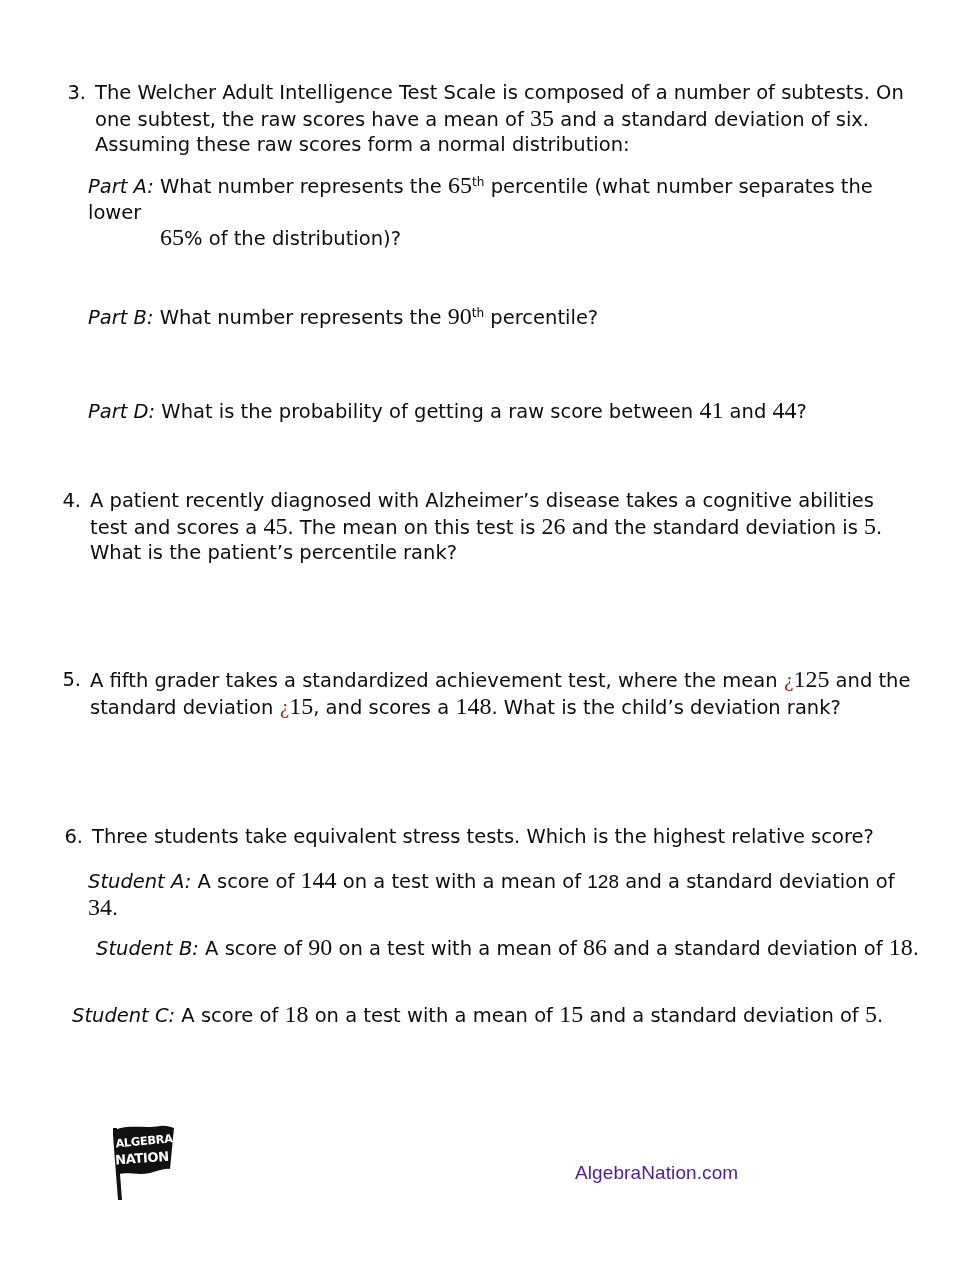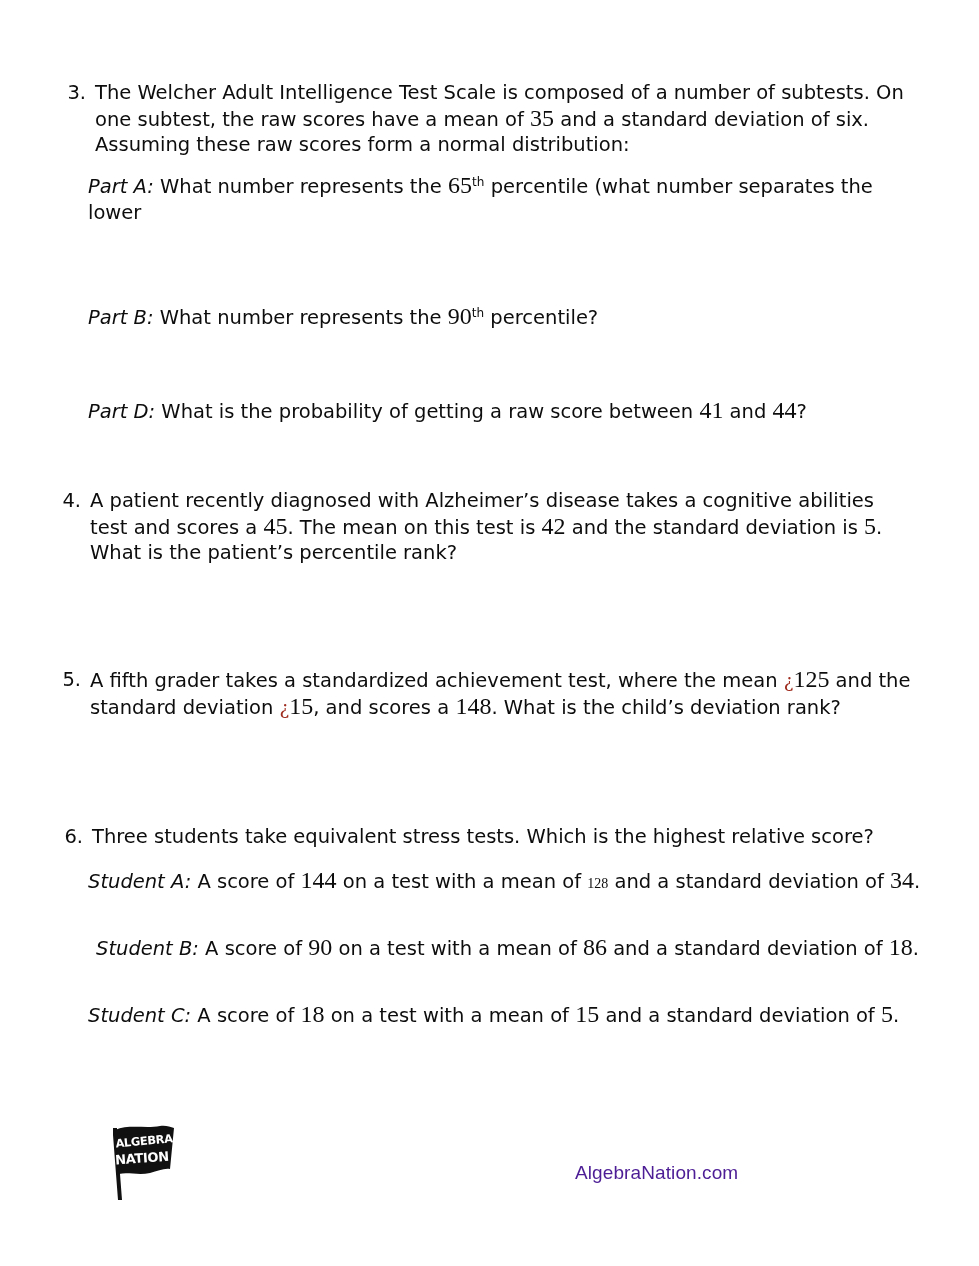--- a/index.html
+++ b/index.html
@@ -51,22 +51,22 @@
     padding-left: 72px;
     text-indent: 0;
   }
 
   
   .num {
     font-family: Liberation Serif, serif;
     font-size: 24px;
   }
   .num-alt {
-    font-family: Liberation Serif, serif;
-    font-size: 14px;
+    font-family: Liberation Sans, sans-serif;
+    font-size: 19px;
   }
   sup {
     font-size: 0.62em;
     vertical-align: super;
     line-height: 0;
   }
   .err {
     color: #9e2b1e;
     font-family: "DejaVu Serif", serif;
     font-size: 18px;
@@ -95,56 +95,56 @@
 <body>
 
 <div class="page">
 
   <div class="q" style="left:60px; top:80px; width:855px;">
     <div class="q-num">3.</div>
     <div class="q-body"><span>The Welcher Adult Intelligence Test Scale is composed of a number of subtests.  On one subtest, the raw scores have a mean of </span><span class="num">35</span><span> and a standard deviation of six. Assuming these raw scores form a normal distribution:</span></div>
   </div>
 
   <div class="sub" style="left:88px; top:173px; width:830px;">
-    <span class="sub-label">Part A:</span><span> What number represents the </span><span class="num">65</span><sup>th</sup><span> percentile (what number separates the lower</span>
+    <span class="sub-label">Part A:</span><span> What number represents the </span><span class="num">65</span><sup>th</sup><span> percentile (what number separates the lower</span><span class="hang"><span class="num">65</span><span>% of the distribution)?</span></span>
   </div>
 
   <div class="sub" style="left:88px; top:264px; width:830px;margin-top:40px;">
     <span class="sub-label">Part B:</span><span> What number represents the </span><span class="num">90</span><sup>th</sup><span> percentile?</span>
   </div>
 
 
   <div class="sub" style="left:88px; top:398px; width:830px;">
     <span class="sub-label">Part D:</span><span> What is the probability of getting a raw score between </span><span class="num">41</span><span> and </span><span class="num">44</span><span>?</span>
   </div>
 
   <div class="q" style="left:55px; top:488px; width:860px;">
     <div class="q-num">4.</div>
-    <div class="q-body"><span>A patient recently diagnosed with Alzheimer’s disease takes a cognitive abilities test and scores a </span><span class="num">45</span><span>.  The mean on this test is </span><span class="num">42</span><span> and the standard deviation is </span><span class="num">5</span><span>.  What is the patient’s percentile rank?</span></div>
+    <div class="q-body"><span>A patient recently diagnosed with Alzheimer’s disease takes a cognitive abilities test and scores a </span><span class="num">45</span><span>.  The mean on this test is </span><span class="num">26</span><span> and the standard deviation is </span><span class="num">5</span><span>.  What is the patient’s percentile rank?</span></div>
   </div>
 
   <div class="q" style="left:55px; top:667px; width:860px;">
     <div class="q-num">5.</div>
     <div class="q-body"><span>A fifth grader takes a standardized achievement test, where the mean </span><span class="err">¿</span><span class="num">125</span><span> and the standard deviation </span><span class="err">¿</span><span class="num">15</span><span>, and scores a </span><span class="num">148</span><span>.  What is the child’s deviation rank?</span></div>
   </div>
 
   <div class="q" style="left:57px; top:824px; width:860px;">
     <div class="q-num">6.</div>
     <div class="q-body"><span>Three students take equivalent stress tests. Which is the highest relative score?</span></div>
   </div>
 
   <div class="sub" style="left:88px; top:868px; width:840px;">
     <span class="sub-label">Student A:</span><span> A score of </span><span class="num">144</span><span> on a test with a mean of </span><span class="num-alt">128</span><span> and a standard deviation of </span><span class="num">34</span><span>.</span>
   </div>
 
   <div class="sub" style="left:96px; top:935px; width:840px;">
     <span class="sub-label">Student B:</span><span> A score of </span><span class="num">90</span><span> on a test with a mean of </span><span class="num">86</span><span> and a standard deviation of </span><span class="num">18</span><span>.</span>
   </div>
 
-  <div class="sub" style="left:88px; top:1002px; width:840px;">
+  <div class="sub" style="left:72px; top:1002px; width:840px;">
     <span class="sub-label">Student C:</span><span> A score of </span><span class="num">18</span><span> on a test with a mean of </span><span class="num">15</span><span> and a standard deviation of </span><span class="num">5</span><span>.</span>
   </div>
 
   <div class="footer-logo">
     <svg viewBox="0 0 86 84" width="86" height="84" aria-hidden="true">
 
       <path d="M17 6 L17 13 L22 78 L26 78 L21 13 L21 6 Z" fill="#111111"></path>
 
       <path d="M19 8
                C 33 2, 50 7, 64 4

